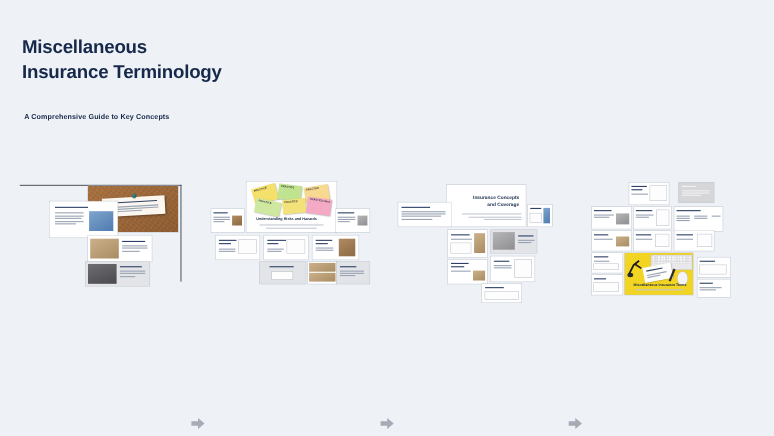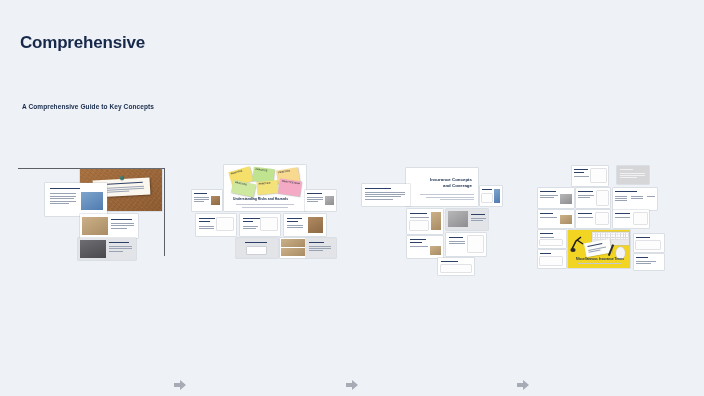--- a/index.html
+++ b/index.html
@@ -110,21 +110,22 @@
     position: absolute; font-weight: bold; color: #16294a;
     line-height: 1.25; white-space: pre-line;
   }
 </style>
 </head>
 <body>
 
 <div class="canvas">
 
   <div class="title-block">
-    <div class="title-line">Comprehensive</div>
+    <div class="title-line">Miscellaneous</div>
+    <div class="title-line">Insurance Terminology</div>
   </div>
   <div class="subtitle">A Comprehensive Guide to Key Concepts</div>
 
   <div class="flow">
 
     <div class="arrow" style="left:173px;">
       <svg viewBox="0 0 14 14">
           <path d="M1 5h6V2l6 5-6 5V9H1z" fill="#a6abb5"></path>
         </svg>
     </div>

